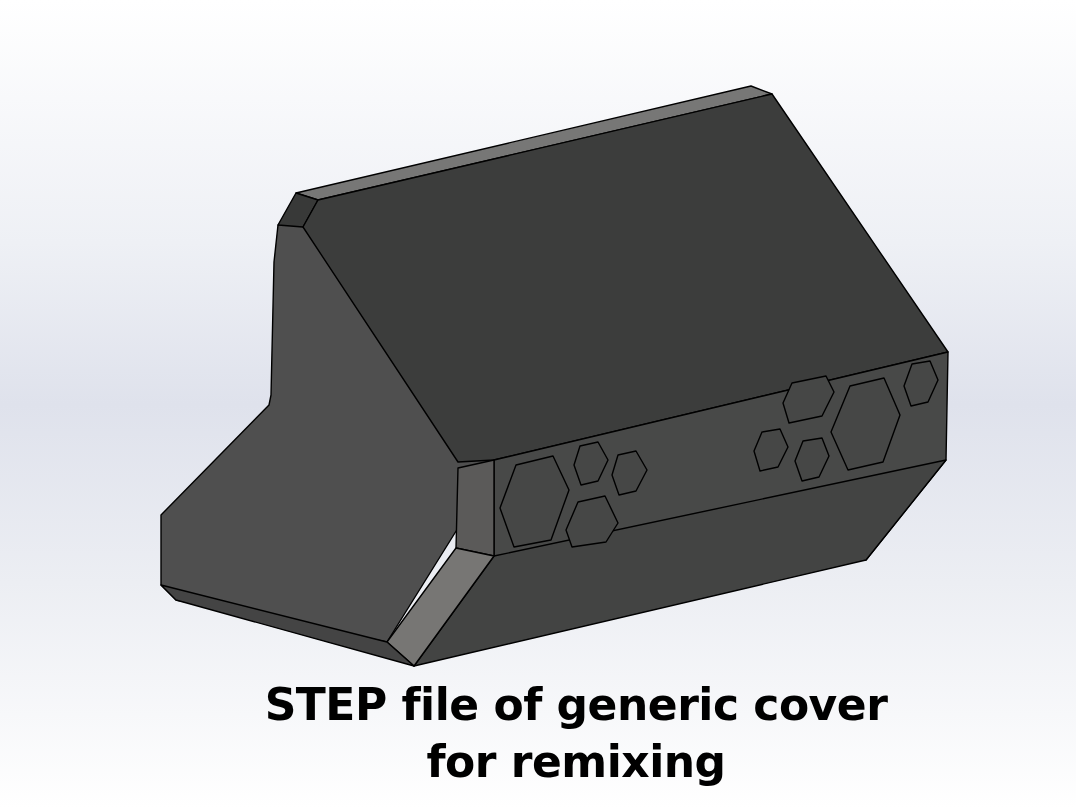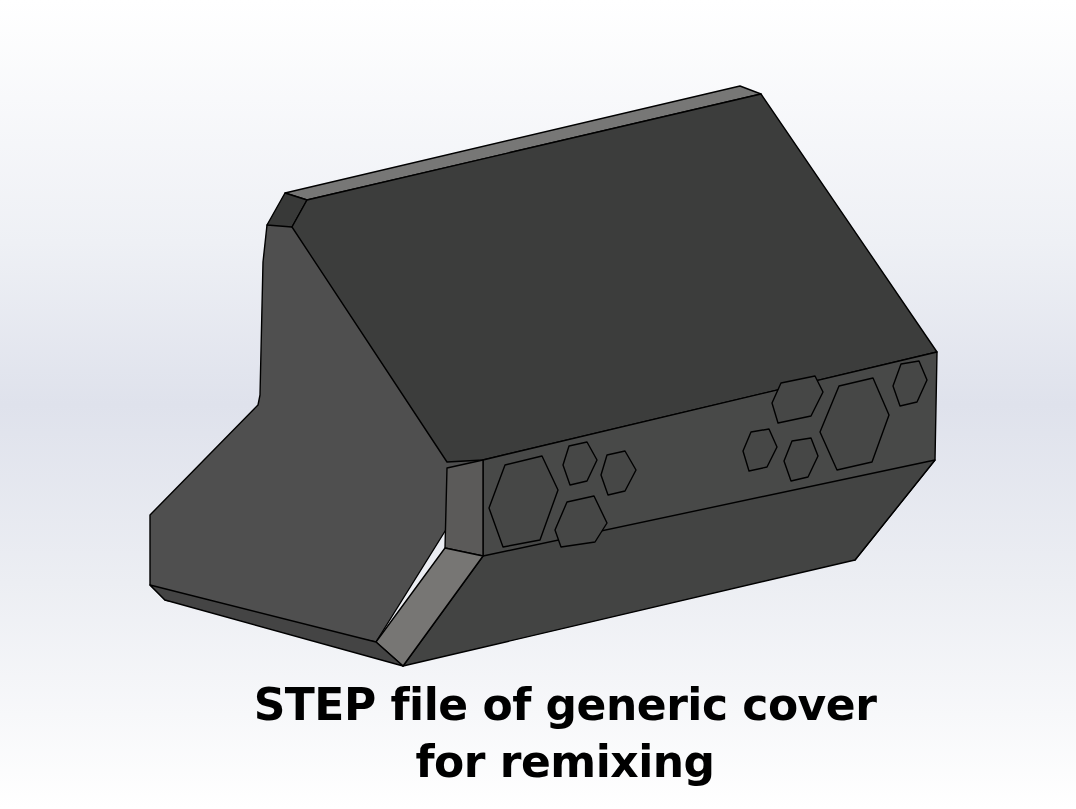--- a/index.html
+++ b/index.html
@@ -1,21 +1,21 @@
 <!DOCTYPE html>
 <html><head>
 <meta charset="utf-8">
 <style>
   html, body { margin: 0; padding: 0; }
   body {
     width: 1076px; height: 809px; overflow: hidden; position: relative;
     background: linear-gradient(180deg, #ffffff 0%, #eef0f5 30%, #dfe2ec 50%, #eceef3 72%, #ffffff 100%);
     font-family: "DejaVu Sans", sans-serif;
   }
-  .viewport { position: absolute; left: 5px; top: 0; width: 1024px; height: 809px; }
+  .viewport { position: absolute; left: 16px; top: 0; width: 1024px; height: 809px; }
   .caption {
     position: absolute; left: 0; top: 676px; width: 1120px;
     text-align: center; color: #000; font-weight: bold;
     font-size: 44px; line-height: 57px; letter-spacing: -0.5px;
   }
   .caption span { display: block; }
 </style>
 </head>
 <body>
 

